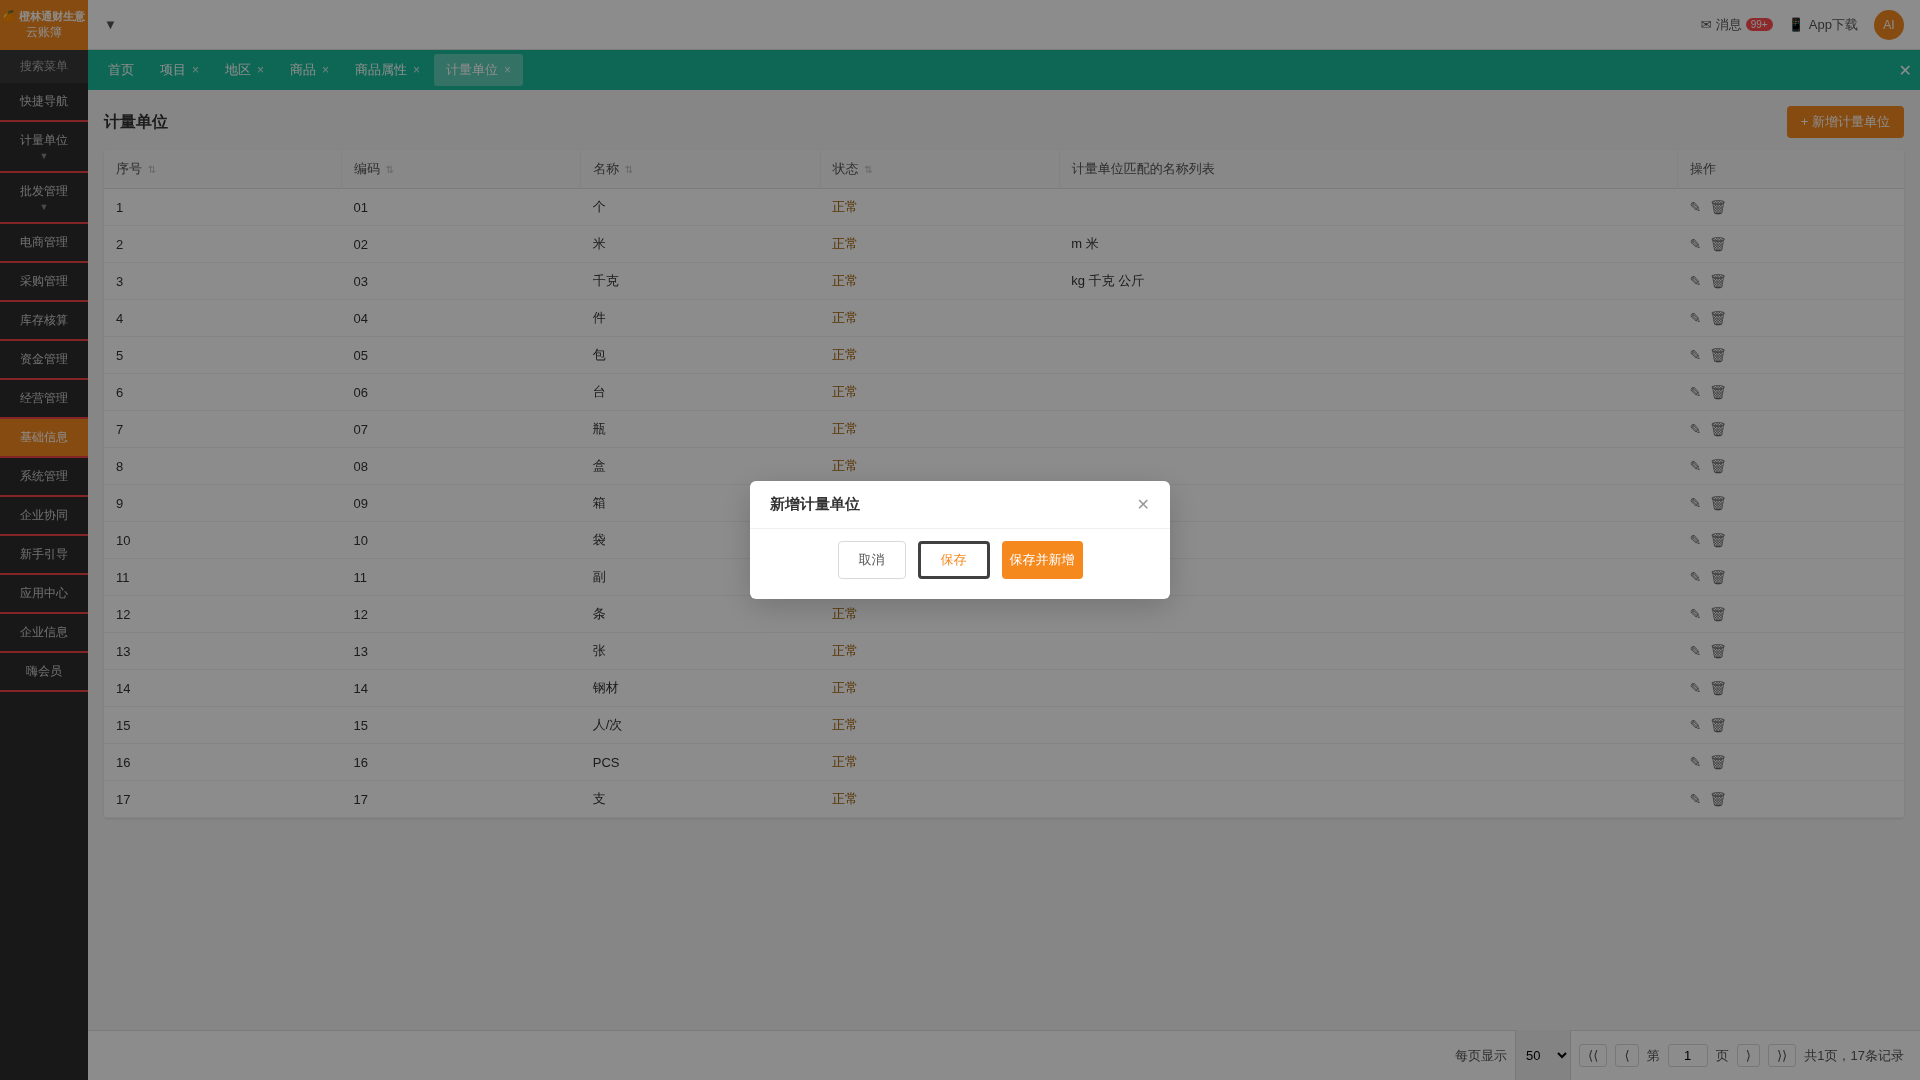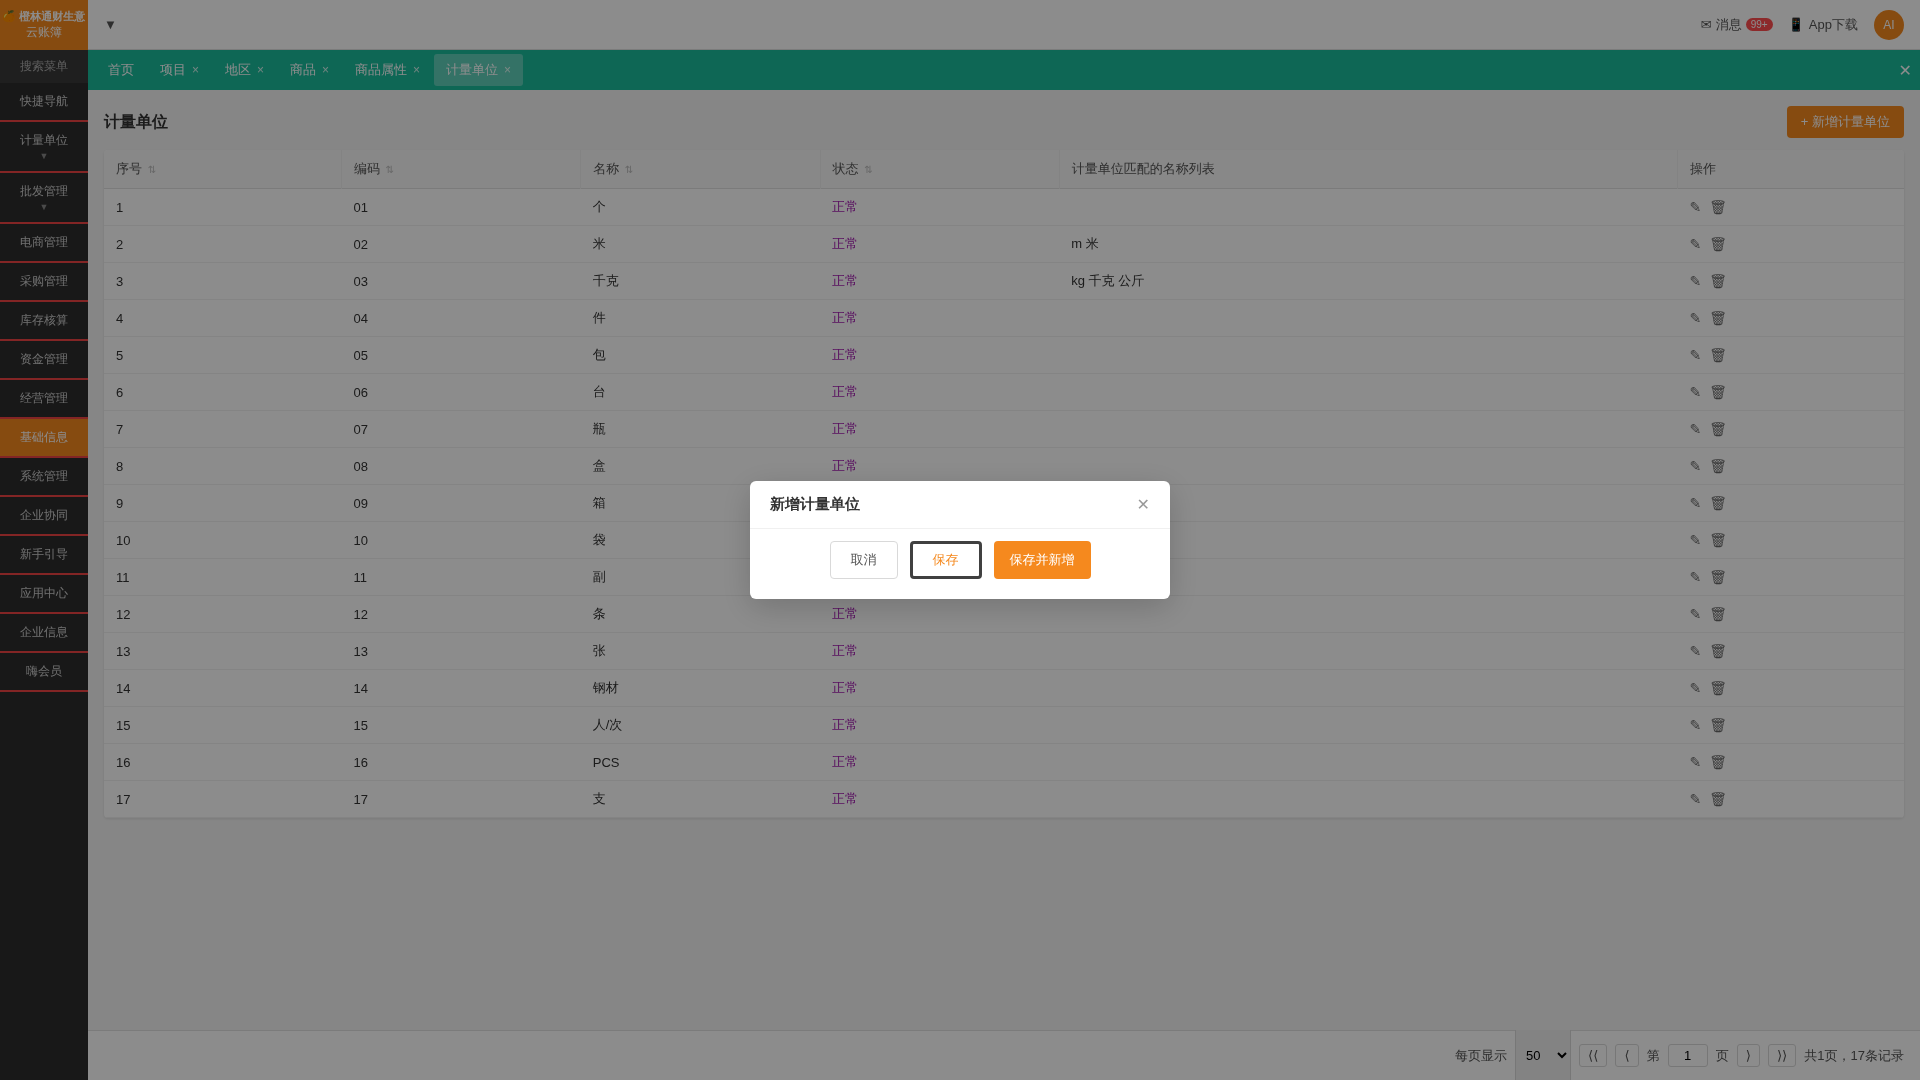--- a/index.html
+++ b/index.html
@@ -209,21 +209,21 @@
     thead th:last-child { border-right: none; }
     tbody tr {
       border-bottom: 1px solid #f0f0f0;
     }
     tbody td {
       padding: 9px 12px;
       color: #333;
       font-size: 13px;
     }
     .status-normal {
-      color: #a21caf;
+      color: #a16207;
     }
     .action-btns {
       display: flex;
       gap: 8px;
       align-items: center;
     }
     .action-icon {
       cursor: pointer;
       color: #666;
       font-size: 14px;
@@ -356,21 +356,21 @@
       color: #f5891e;
       padding: 7px 20px;
       border-radius: 4px;
       cursor: pointer;
       font-size: 13px;
     }
     .btn-save-new {
       background: #f5891e;
       color: white;
       border: none;
-      padding: 7px 16px;
+      padding: 7px 8px;
       border-radius: 4px;
       cursor: pointer;
       font-size: 13px;
     }
 
     .sort-icon { color: #bbb; font-size: 10px; margin-left: 2px; }
   </style>
 </head>
 <body>
 

